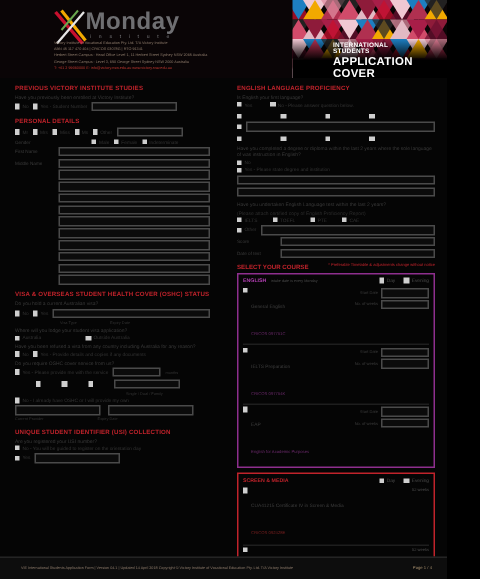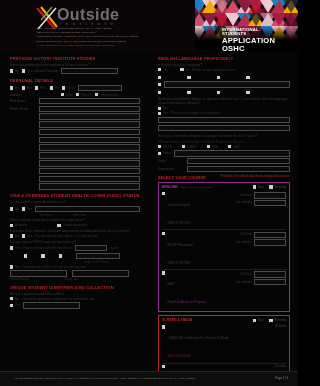--- a/index.html
+++ b/index.html
@@ -163,36 +163,36 @@
         <div style="position: absolute; left: 0px; bottom: 0px; width: 103px; height: 26px; background: linear-gradient(to top, rgb(0, 0, 0) 45%, rgba(0, 0, 0, 0) 100%);"></div>
       </div>
 
     <div class="logo">
       <svg class="logo-x" viewBox="0 0 26 26">
         <path d="M2 3 L20 24" stroke="#c8102e" stroke-width="2.3" fill="none"></path>
         <path d="M6 2 L22 22" stroke="#f2a900" stroke-width="2.1" fill="none"></path>
         <path d="M21 3 L3 24" stroke="#e6e6e6" stroke-width="1.5" fill="none"></path>
         <path d="M17 2 L6 15" stroke="#6aa84f" stroke-width="1.3" fill="none"></path>
       </svg>
-      <div class="logo-word">Outside</div>
+      <div class="logo-word">Monday</div>
       <div class="logo-inst">i n s t i t u t e</div>
     </div>
 
     <div class="addr">
       <div>Victory Institute of Vocational Education Pty. Ltd. T/A Victory Institute</div>
       <div>ABN 45 117 470 404 | CRICOS 03078G | RTO 91341</div>
       <div>Herbert Street Campus : Head Office Level 1, 11 Herbert Street Sydney NSW 2065 Australia</div>
       <div>George Street Campus : Level 3, 650 George Street Sydney NSW 2000 Australia</div>
       <div class="a-red">T: +61 2 99060000      E: info@victory.nsw.edu.au      www.victory.nsw.edu.au</div>
     </div>
 
     <div class="hdr-title">
       <span class="hdr-sub1">INTERNATIONAL</span>
       <span class="hdr-sub2">STUDENTS</span>
-      <span class="hdr-main">APPLICATION OSHC</span>
+      <span class="hdr-main">APPLICATION COVER</span>
     </div>
   </div>
 
   <div class="cols">
 
     <div class="col col-l">
 
       <div class="sec">
         <div class="sec-title">PREVIOUS VICTORY INSTITUTE STUDIES</div>
         <div class="q">Have you previously been enrolled at Victory Institute?</div>

